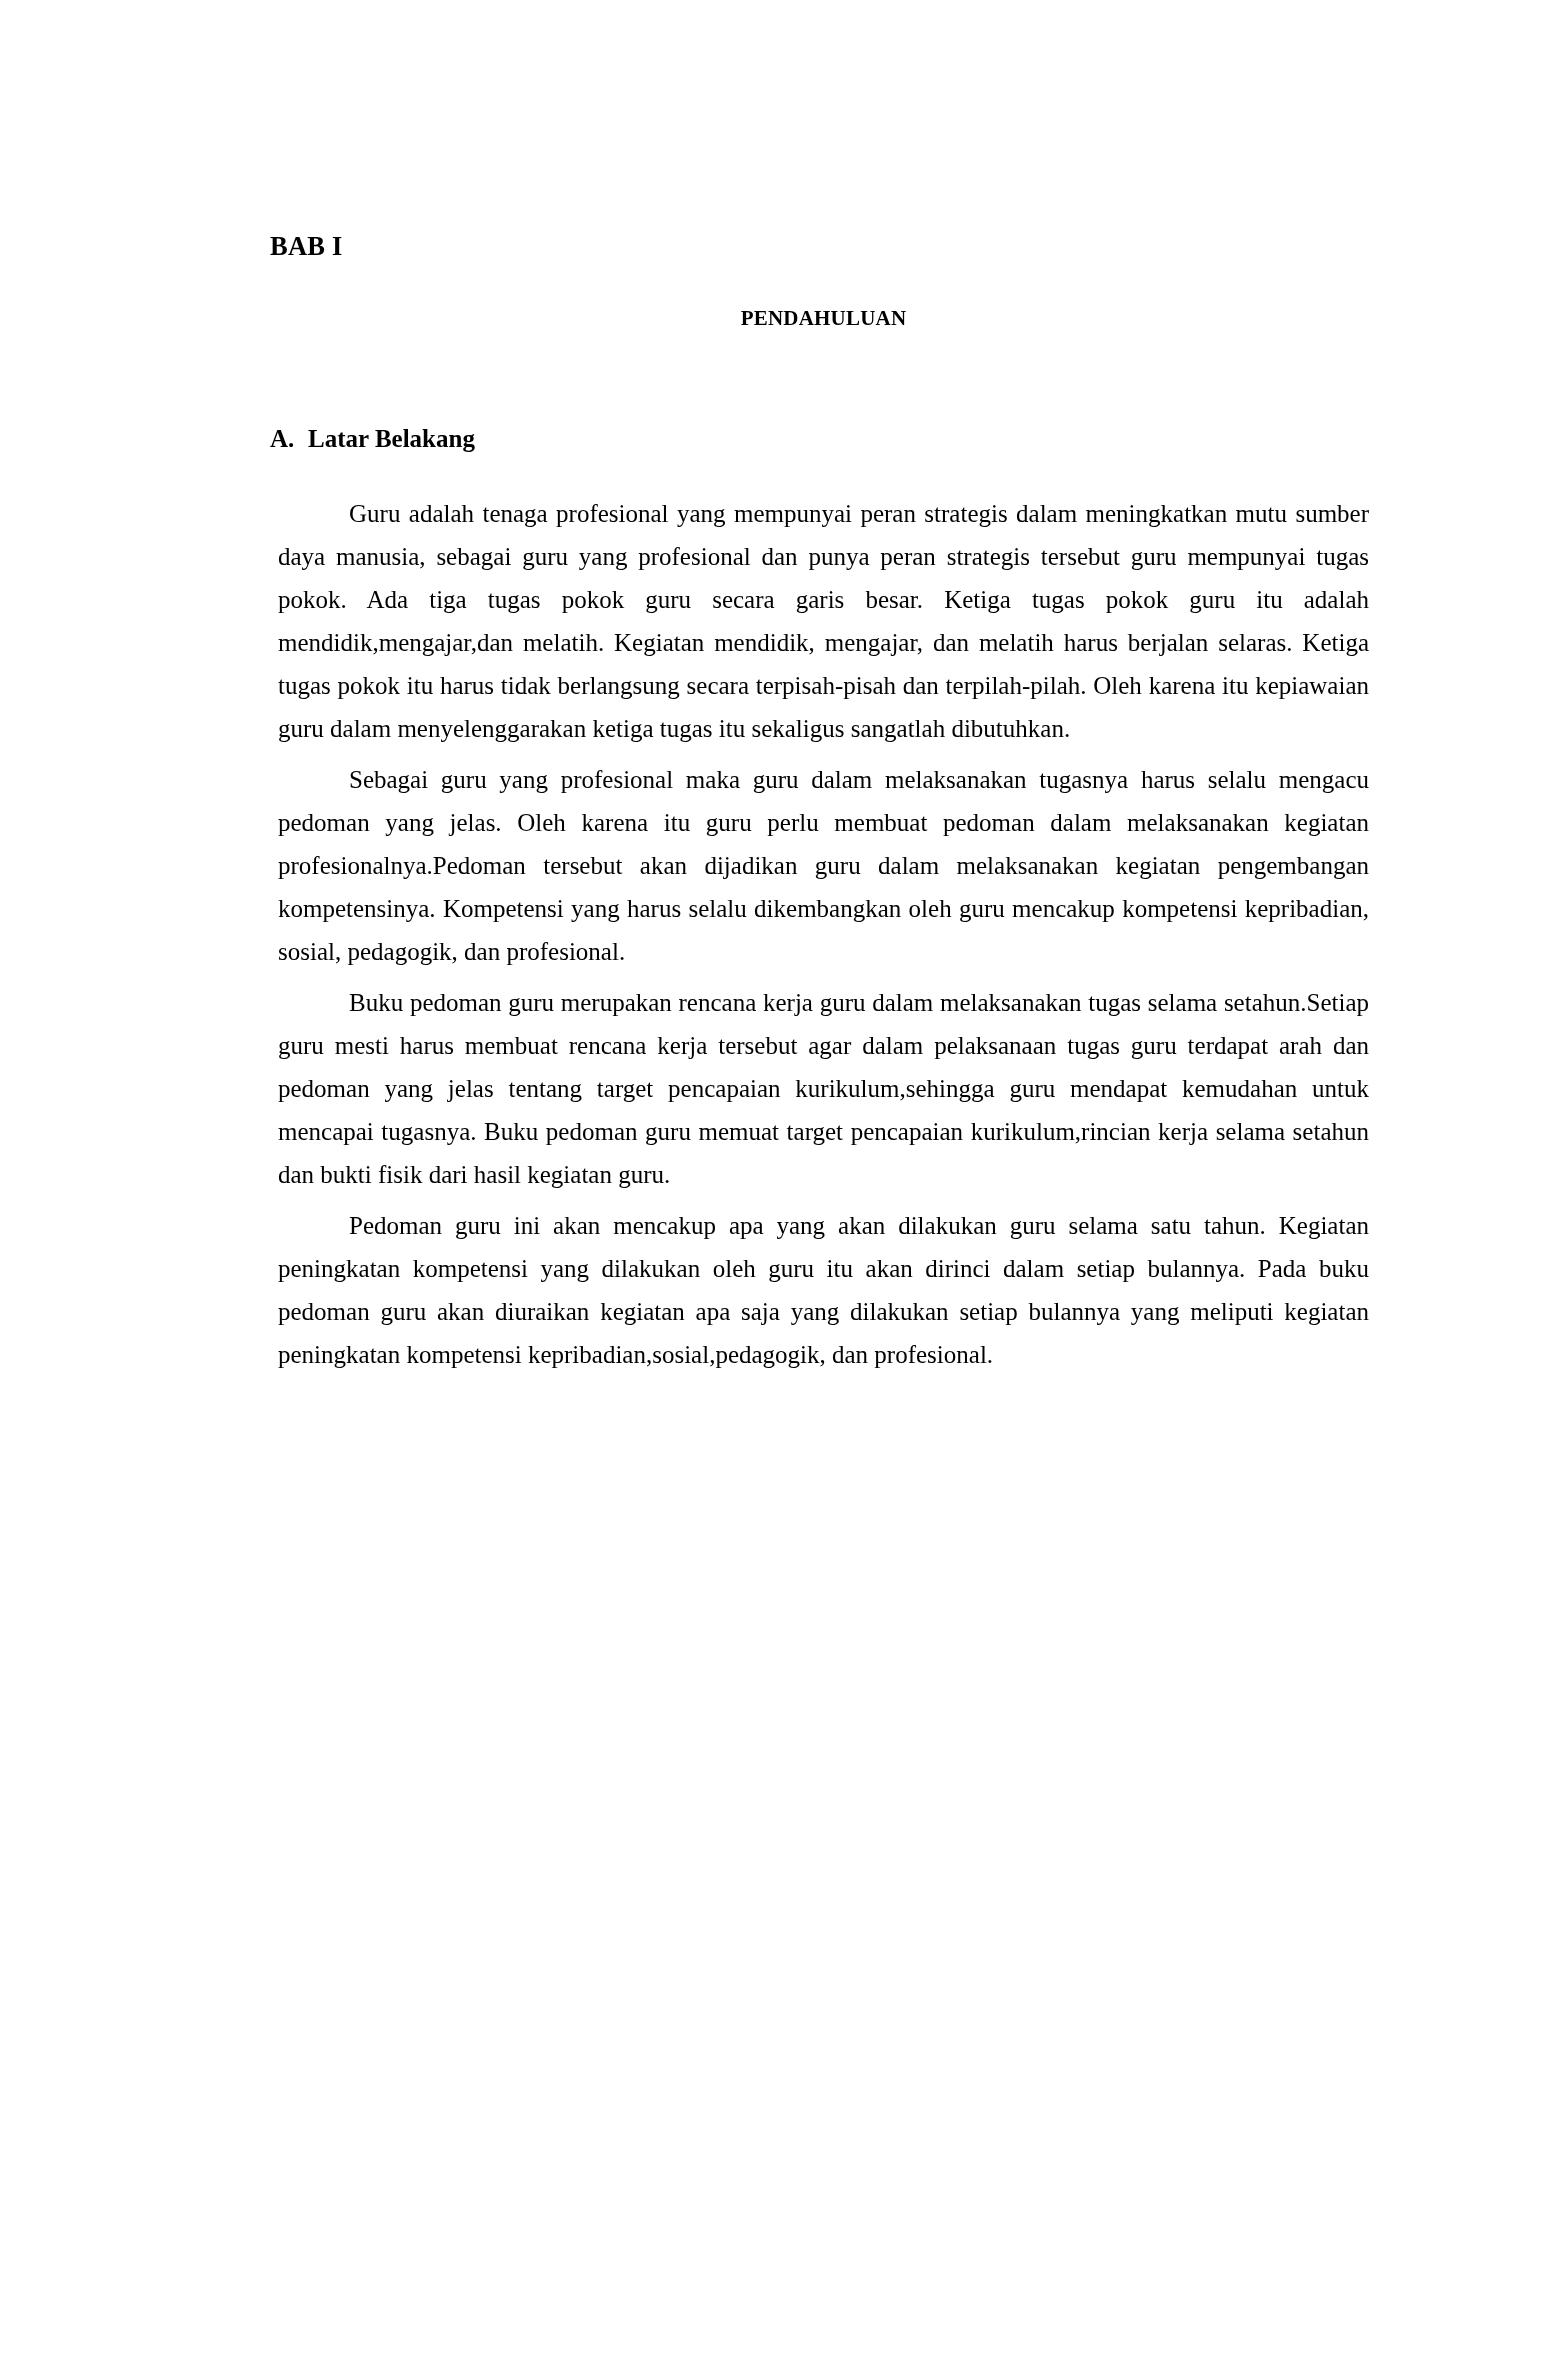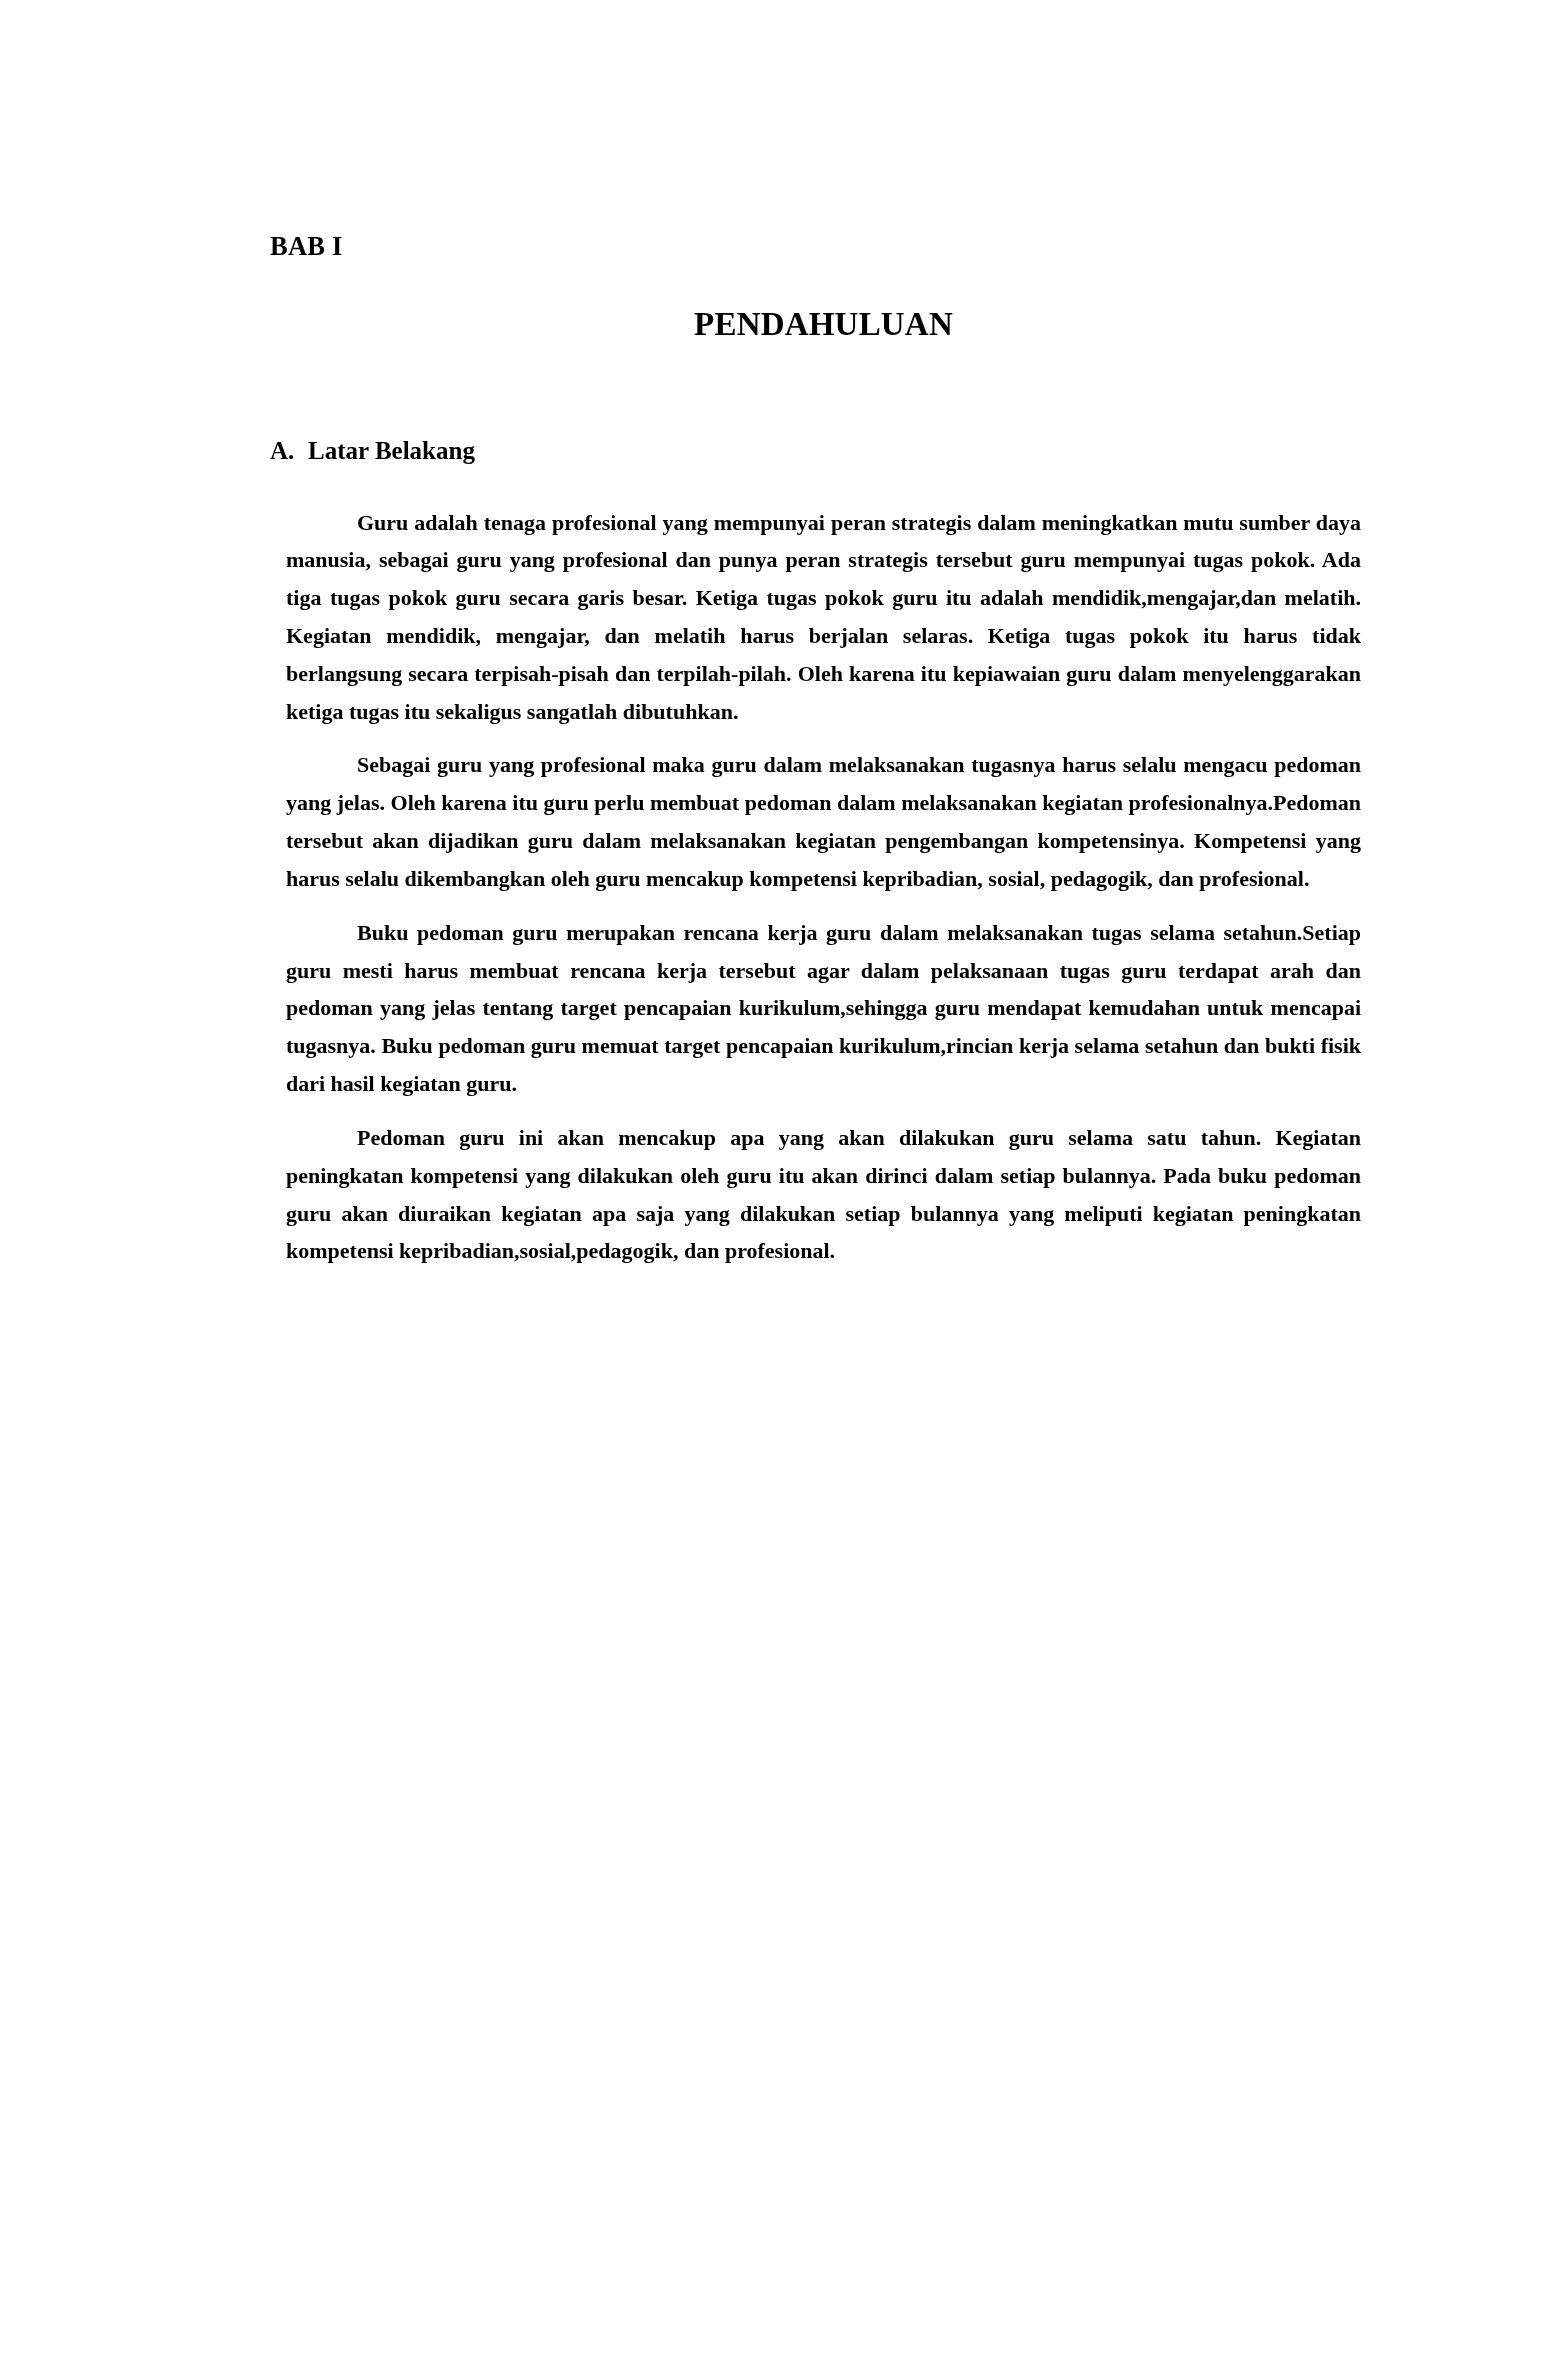--- a/index.html
+++ b/index.html
@@ -33,46 +33,45 @@
     text-align: left;
     font-weight: bold;
     font-size: 26.5px;
     line-height: 1.0;
     letter-spacing: 0.2px;
     margin: 0;
   }
   .chapter-subtitle {
     text-align: center;
     font-weight: bold;
-    font-size: 33px;
+    font-size: 21px;
     line-height: 1.0;
     letter-spacing: 0.2px;
     margin: 48px 0 0 0;
   }
   .section-heading {
     display: flex;
     align-items: baseline;
     margin: 96px 0 0 0;
     font-weight: bold;
     font-size: 25px;
   }
   .section-letter {
     width: 38px;
     flex: 0 0 38px;
   }
   .section-label {
     flex: 1 1 auto;
   }
   .body-text {
-    font-size: 22px;
+    font-size: 25px;
     line-height: 1.72;
     text-align: justify;
     text-justify: inter-word;
-    margin: 16px;
-    font-weight: bold;
+    margin: 8px;
   }
   .body-text.first {
     margin-top: 39px;
   }
   .body-text .indent {
     display: inline-block;
     width: 71px;
   }
   p.body-text + p.body-text {
     margin-top: 0;

